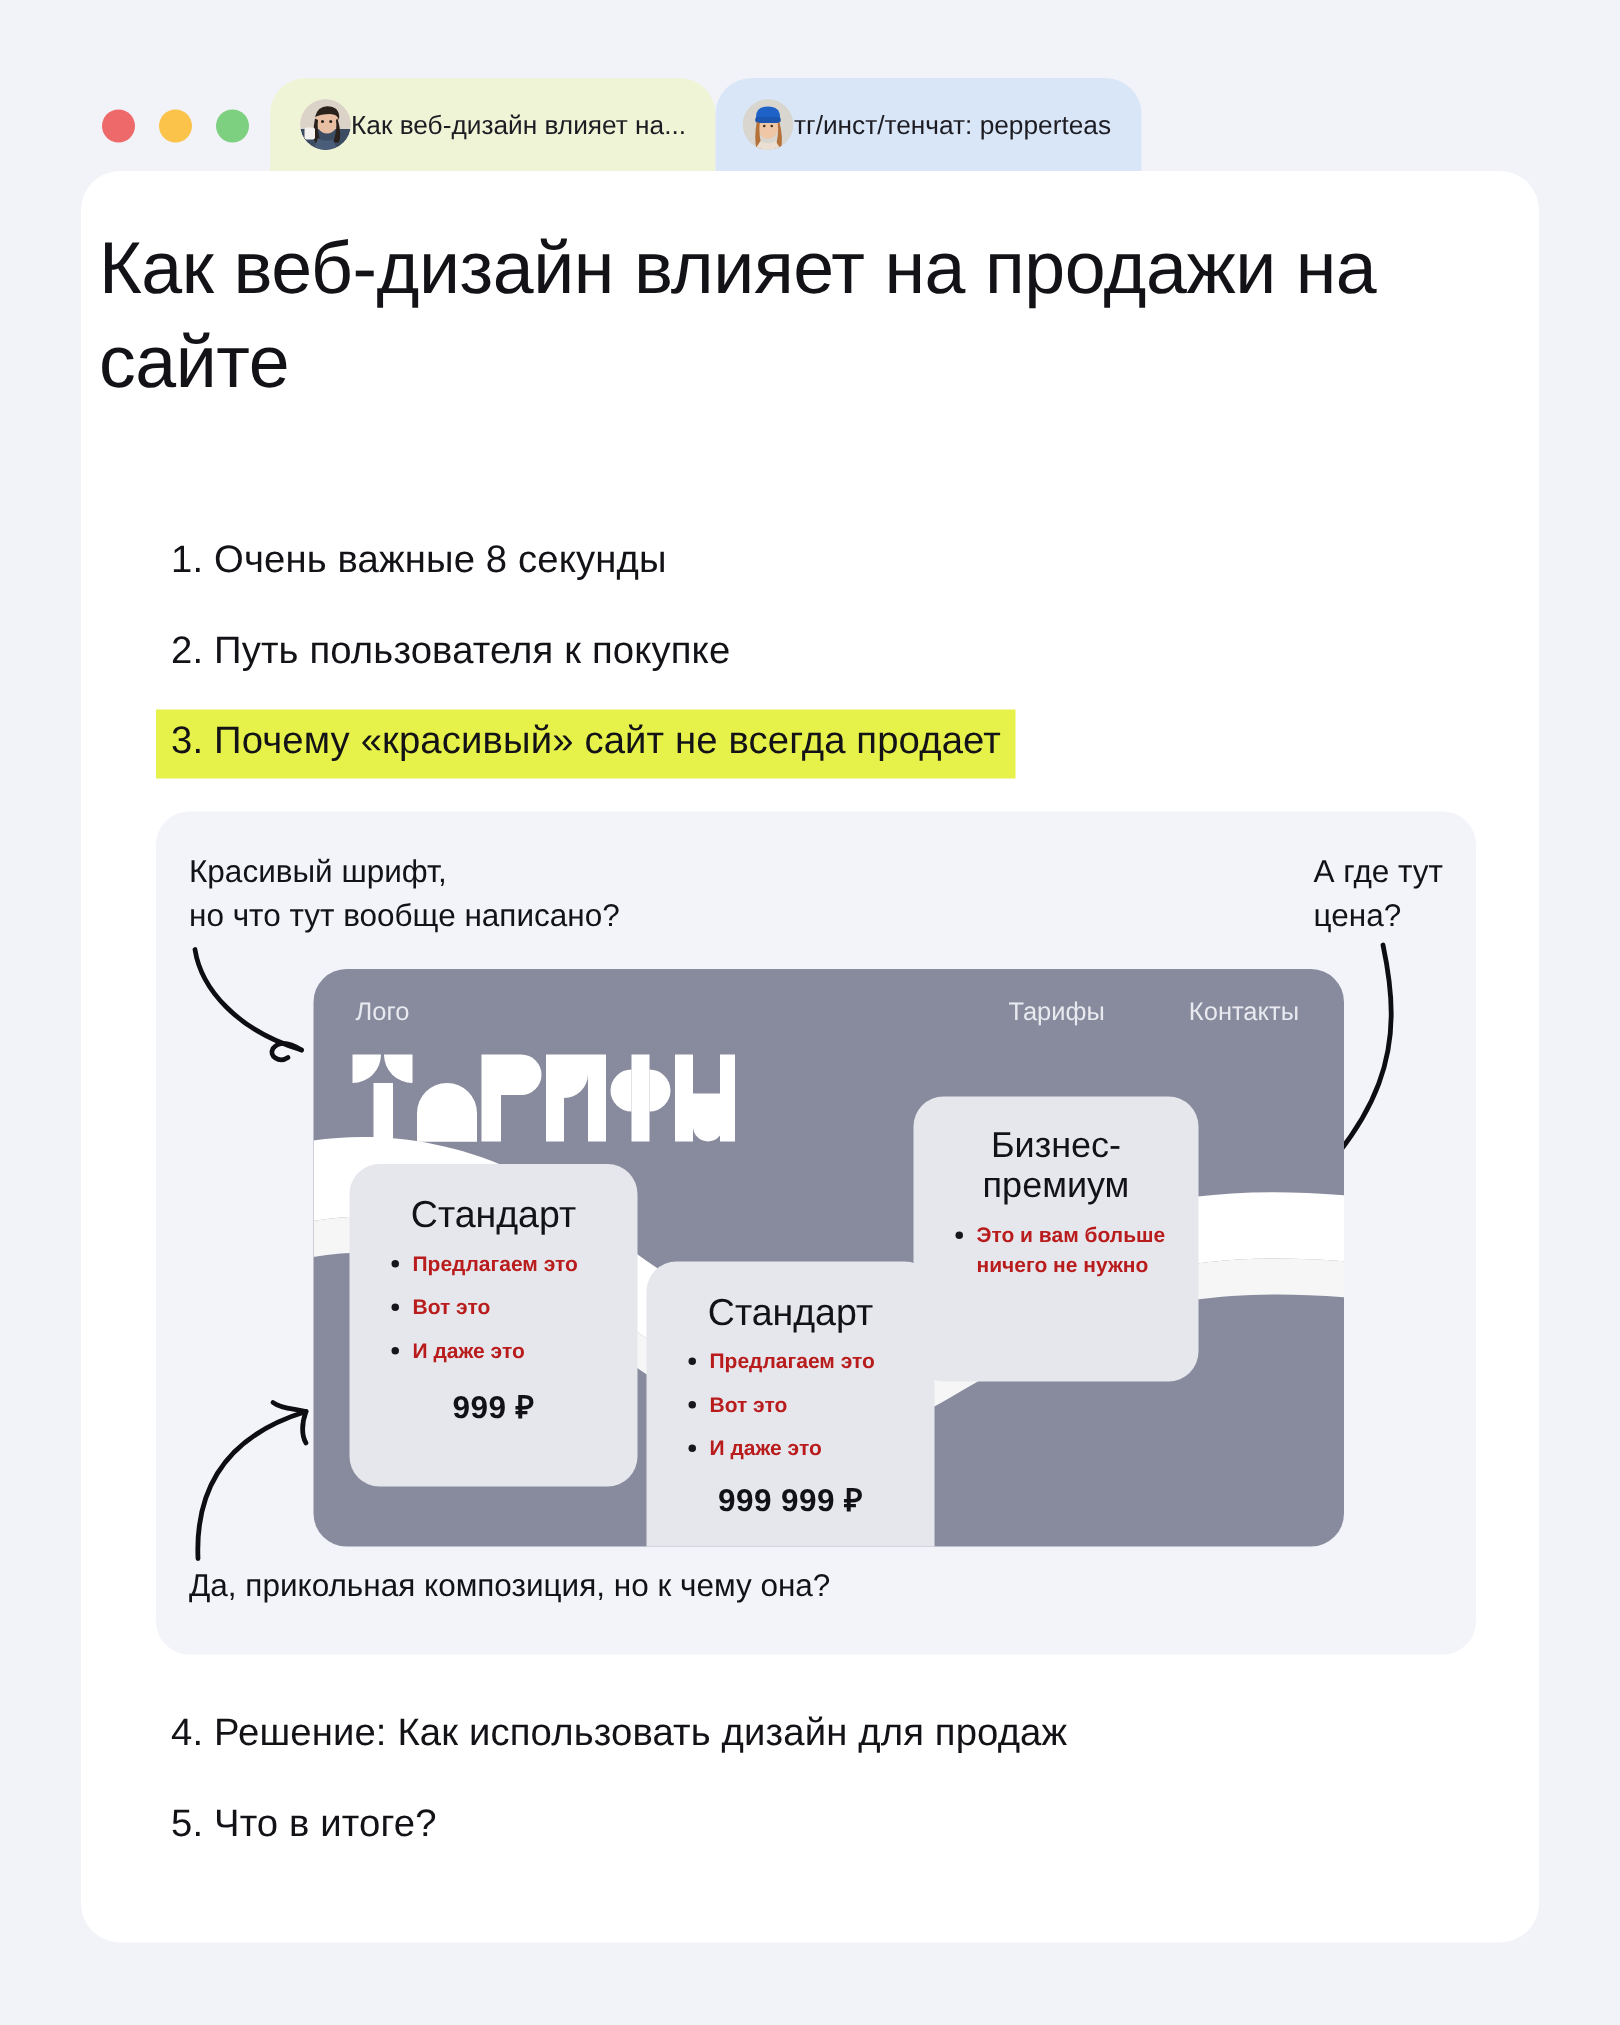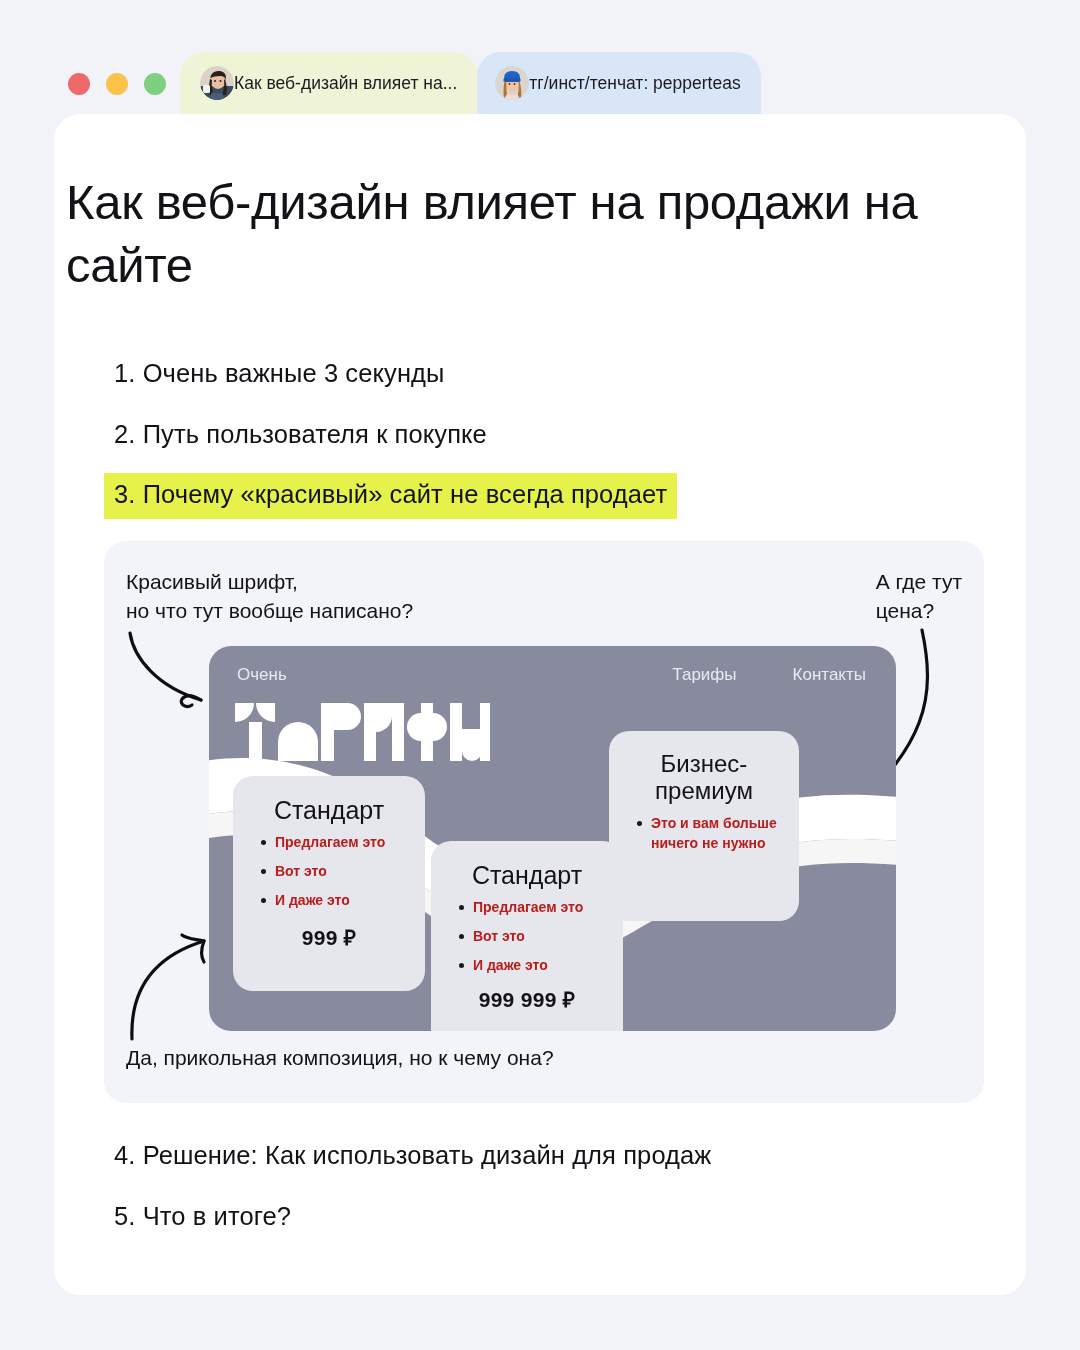--- a/index.html
+++ b/index.html
@@ -82,21 +82,20 @@
   
   .headline {
     position:absolute;
     left:12px; top:34px;
     width:920px;
     font-size:49px;
     line-height:1.28;
     letter-spacing:-0.3px;
     color:#121217;
     font-weight:400;
-    margin-top:23px;
   }
 
   
   .agenda { position:absolute; left:50px; top:238px; width:880px; }
   .agenda-item {
     font-size:25.5px;
     color:#121217;
     line-height:1;
     padding:9px 10px 11px 10px;
     margin-bottom:15px;
@@ -280,21 +279,21 @@
       </div>
     </div>
 
     <div class="window-body">
 
       <h1 class="headline">Как веб-дизайн влияет на продажи на сайте</h1>
 
       <div class="agenda">
         <div class="agenda-item">
           <span>1.</span>
-          <span>Очень важные 3 секунды</span>
+          <span>Очень важные 8 секунды</span>
         </div><br>
         <div class="agenda-item">
           <span>2.</span>
           <span>Путь пользователя к покупке</span>
         </div><br>
         <div class="agenda-item hl">
           <span>3.</span>
           <span>Почему «красивый» сайт не всегда продает</span>
         </div>
       </div>
@@ -318,21 +317,21 @@
         </svg>
 
         <svg class="arrow" style="left:18px; top:378px;" width="110" height="125" viewBox="0 0 110 125">
           <path d="M10 120 C8 72, 30 38, 82 22" fill="none" stroke="#0D0D12" stroke-width="3.2" stroke-linecap="round"></path>
           <path d="M82 22 C73 20, 65 20, 60 16 M82 22 C79 30, 79 38, 82 43" fill="none" stroke="#0D0D12" stroke-width="3.2" stroke-linecap="round"></path>
         </svg>
 
         <div class="mock">
 
           <div class="mock-nav">
-            <span>Очень</span>
+            <span>Лого</span>
             <span class="spacer"></span>
             <span class="nav-link">Тарифы</span>
             <span class="nav-link">Контакты</span>
           </div>
 
           <svg class="ribbon" viewBox="0 0 687 385" preserveAspectRatio="none">
             <path d="M-20 118 C40 104, 120 112, 190 170 C260 228, 330 262, 420 214 C500 172, 560 138, 700 152
                      L700 196 C560 182, 500 218, 424 262 C336 314, 258 278, 184 218 C120 166, 44 156, -20 172 Z" fill="#FFFFFF"></path>
             <path d="M-20 196 C44 180, 120 190, 184 242 C258 302, 336 338, 424 286 C500 242, 560 206, 700 220
                      L700 196 C560 182, 500 218, 424 262 C336 314, 258 278, 184 218 C120 166, 44 156, -20 172 Z" fill="#FFFFFF" opacity="0.92"></path>

